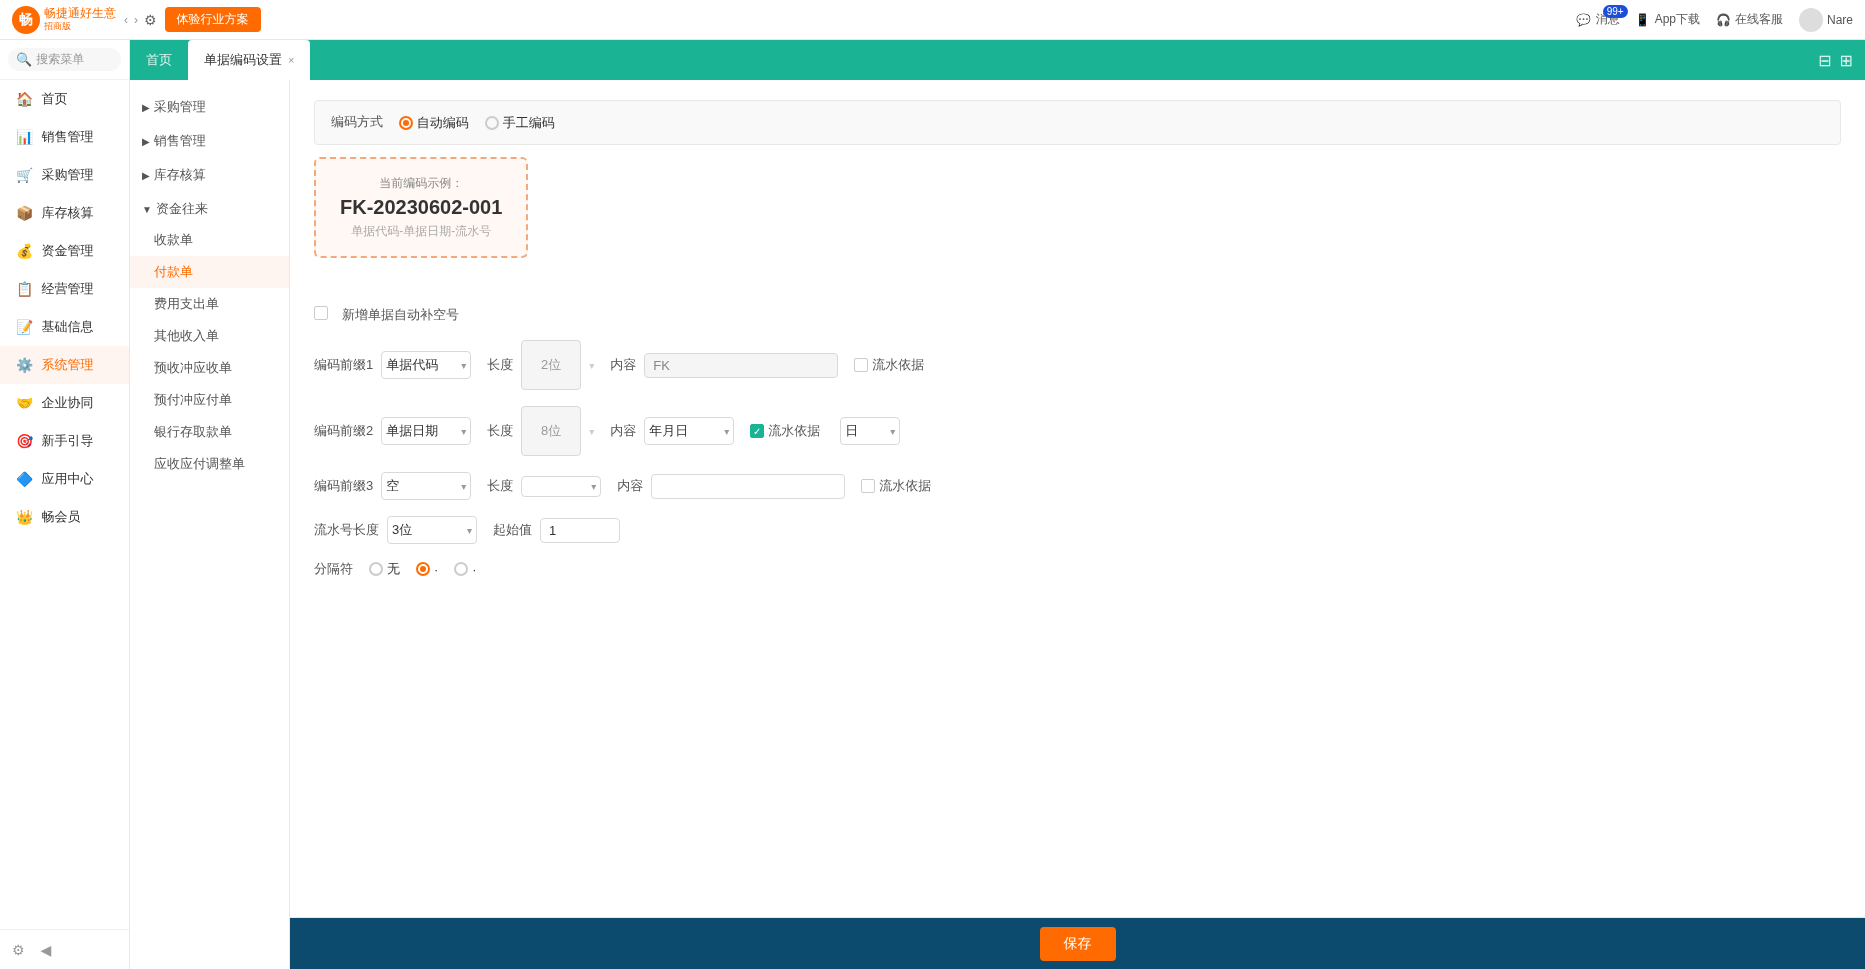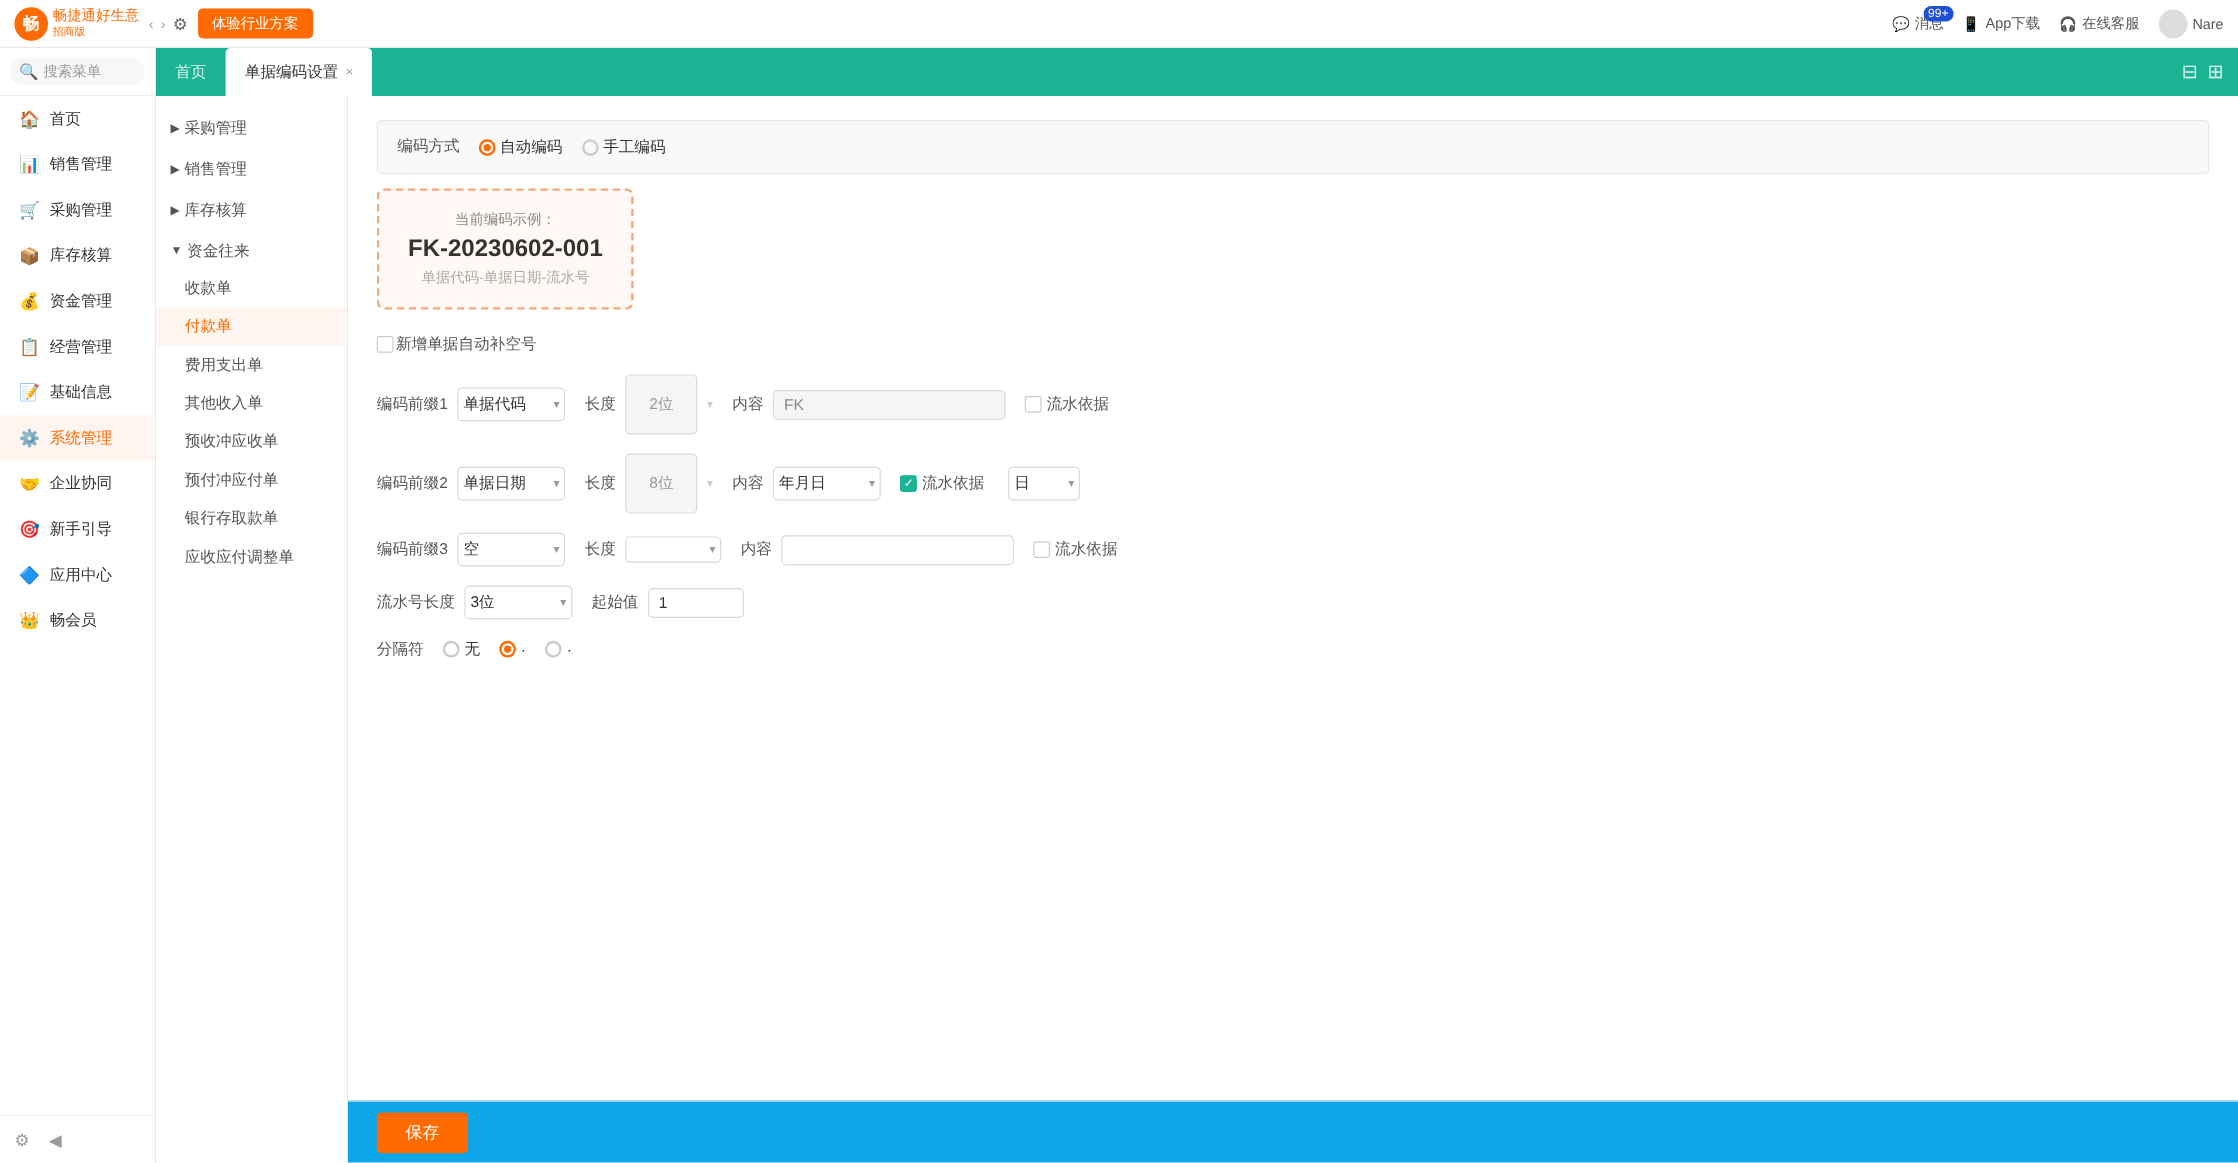--- a/index.html
+++ b/index.html
@@ -191,22 +191,23 @@
       display: inline-block;
       margin-bottom: 20px;
       text-align: center;
     }
     .code-preview-label { font-size: 12px; color: #888; margin-bottom: 4px; }
     .code-preview-value { font-size: 20px; font-weight: bold; color: #333; }
     .code-preview-sub { font-size: 12px; color: #aaa; margin-top: 4px; }
 
     
     .checkbox-row {
-      display: flex; align-items: center; gap: 2px;
+      display: flex; align-items: flex-start; gap: 14px;
       margin-bottom: 16px;
+      margin-top: 28px;
     }
     .checkbox-box {
       width: 14px; height: 14px; border: 1px solid #ccc; border-radius: 2px;
       display: flex; align-items: center; justify-content: center; cursor: pointer;
     }
     .checkbox-label { font-size: 13px; color: #555; }
 
     
     .form-row {
       display: flex; align-items: center; gap: 16px;
@@ -244,23 +245,23 @@
     .checkbox-box-teal.checked { background: #1ab394; border-color: #1ab394; color: #fff; font-size: 10px; }
 
     .separator-section {
       display: flex; align-items: center; gap: 16px; margin-bottom: 20px;
     }
     .separator-label { font-size: 13px; color: #555; }
 
     
     .bottom-bar {
       height: 52px;
-      background: #0ea5e9;
+      background: #0c4a6e;
       border-top: 1px solid #e8e8e8;
-      display: flex; align-items: center; justify-content: flex-start;
+      display: flex; align-items: center; justify-content: center;
       padding: 0 24px;
     }
     .save-btn {
       background: #ff6b00; color: #fff; border: none;
       padding: 8px 24px; border-radius: 4px; cursor: pointer;
       font-size: 14px;
     }
 
     
     .day-select { display: flex; align-items: center; gap: 4px; margin-left: 4px; }

